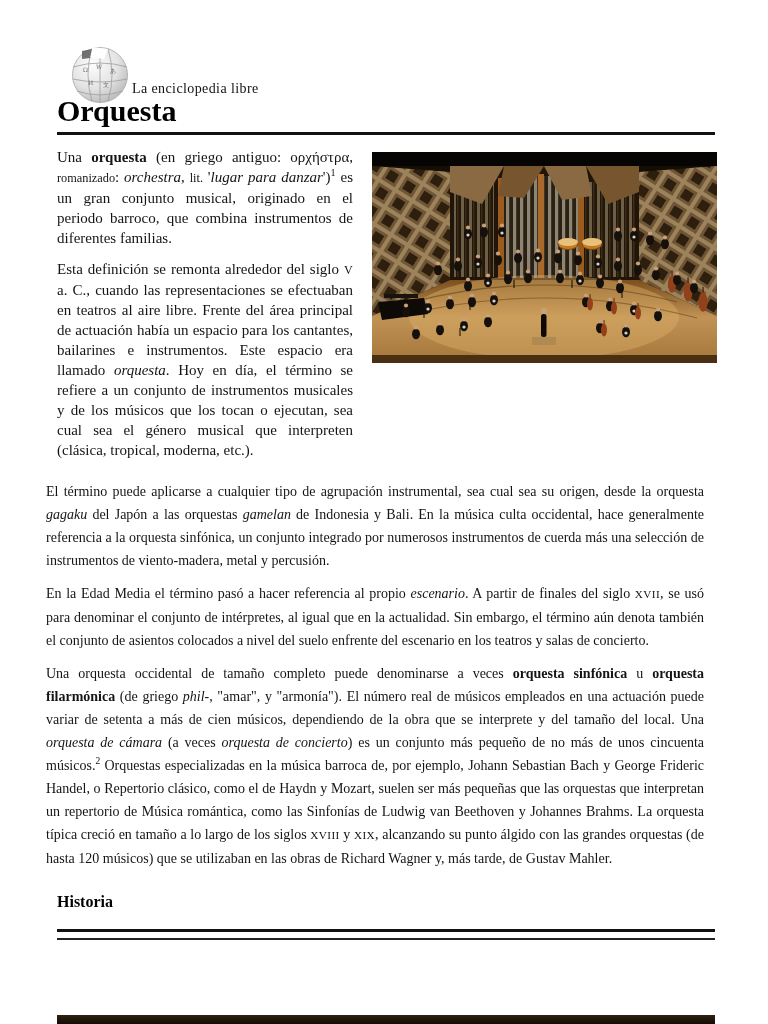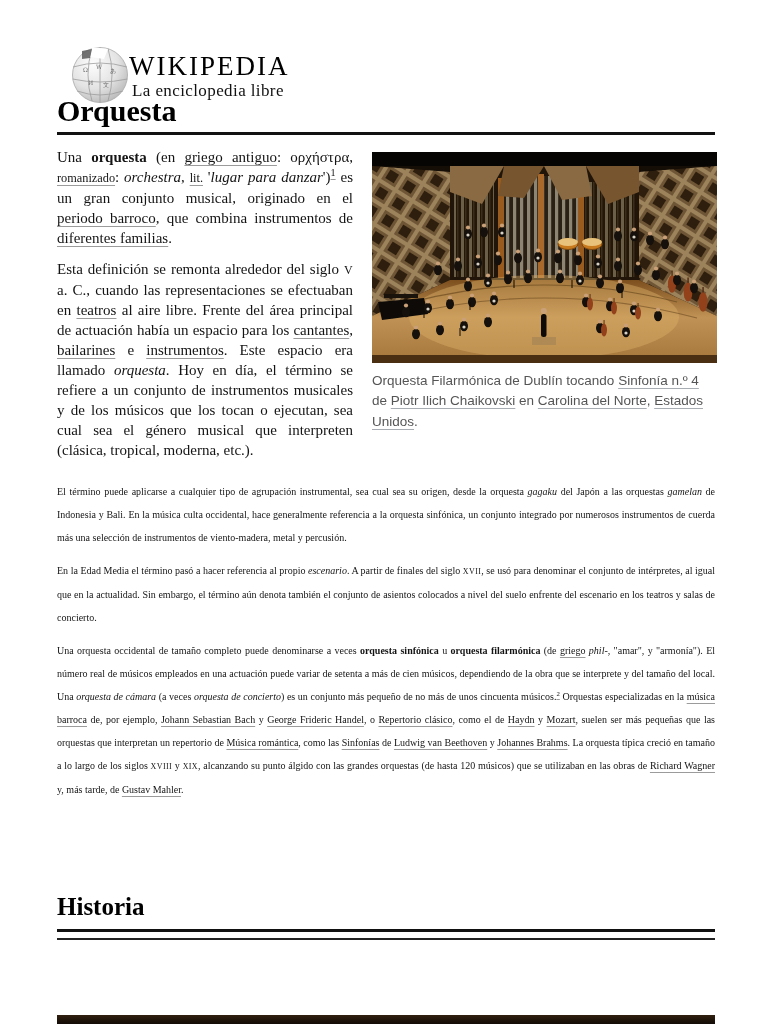--- a/index.html
+++ b/index.html
@@ -2,52 +2,52 @@
 <html><head>
 <meta charset="utf-8">
 <style>
   html,body{margin:0;padding:0;}
   body{width:768px;height:1024px;background:#ffffff;font-family:"Liberation Serif",serif;color:#141414;}
   .page{position:relative;width:768px;height:1024px;background:#fff;overflow:hidden;}
 
   
   .logo-globe{position:absolute;left:70px;top:45px;width:60px;height:59px;}
   .wordmark{position:absolute;left:129px;top:51px;font-size:27px;letter-spacing:2px;color:#000;font-family:"Liberation Serif",serif;}
-  .tagline{position:absolute;left:132px;top:81px;font-size:17px;letter-spacing:0.4px;color:#111;}
+  .tagline{position:absolute;left:132px;top:81px;font-size:14px;letter-spacing:0.4px;color:#111;}
 
   
   .page-title{position:absolute;left:57px;top:94px;font-size:30px;font-weight:bold;color:#000;}
   .title-rule{position:absolute;left:57px;top:132px;width:658px;height:3px;background:#111;}
 
   
   .lead-text{position:absolute;left:57px;top:147px;width:296px;text-align:justify;font-size:15px;line-height:20px;}
   .lead-text p{margin:0 0 11px 0;}
 
   
   .figure{position:absolute;left:372px;top:152px;width:345px;}
   .figure-img{width:345px;height:211px;display:block;background:#120d08;}
   .figure-caption{margin-top:8px;font-family:"Liberation Sans",sans-serif;font-size:13.5px;line-height:1.5;color:#555;text-align:left;}
 
   
-  .full-text{position:absolute;left:57px;top:480px;width:658px;text-align:justify;font-size:10px;line-height:23px;}
+  .full-text{position:absolute;left:46px;top:480px;width:658px;text-align:justify;font-size:14px;line-height:23px;}
   .full-text p{margin:0 0 10px 0;}
 
   
-  .section-heading{position:absolute;left:57px;top:893px;font-size:25px;font-weight:bold;color:#000;text-align:right;}
+  .section-heading{position:absolute;left:57px;top:893px;font-size:16px;font-weight:bold;color:#000;text-align:right;}
   .section-rule-1{position:absolute;left:57px;top:929px;width:658px;height:3px;background:#111;}
   .section-rule-2{position:absolute;left:57px;top:938px;width:658px;height:2px;background:#222;}
 
   
   .next-figure-edge{position:absolute;left:57px;top:1015px;width:658px;height:9px;
     background:linear-gradient(#31200f,#120b06);}
 
   
   .sb{font-weight:bold;}
   .si{font-style:italic;margin-top:30px;}
-  .slink{text-decoration:underline;text-decoration-color:#9b9b9b;text-decoration-thickness:1px;text-underline-offset:2.5px;cursor:pointer;}
+  .slink{text-decoration-color:#9b9b9b;text-decoration-thickness:1px;text-underline-offset:2.5px;cursor:pointer;}
   .ssmall{font-size:0.82em;margin-top:8px;}
   .ssc{font-size:0.8em;letter-spacing:0.4px;}
   .sref{vertical-align:super;font-size:0.68em;line-height:0;}
   .figure-caption .slink{text-decoration-color:#a8adb3;}
 </style>
 </head>
 <body>
 
 <div class="page">
 
@@ -72,21 +72,20 @@
     <path d="M22 2 L38 4 L34 14 L20 12 Z" fill="#ffffff"></path>
     <path d="M12 6 L22 4 L20 13 L12 14 Z" fill="#5a5a5a" opacity="0.85"></path>
     <g font-family="DejaVu Serif, serif" font-size="6" fill="#6d6d6d">
       <text x="13" y="27">Ω</text>
       <text x="26" y="24">W</text>
       <text x="40" y="28">あ</text>
       <text x="18" y="40">И</text>
       <text x="33" y="42">文</text>
     </g>
   </svg>
-  <div class="wordmark" style="text-transform:uppercase;">Wikipedia</div>
   <div class="tagline">La enciclopedia libre</div>
 
   <h1 class="page-title" style="margin:0;">Orquesta</h1>
   <div class="title-rule"></div>
 
   <div class="lead-text">
     <p><span>Una </span><span class="sb">orquesta</span><span> (en </span><span class="slink">griego antiguo</span><span>: ορχήστρα, </span><span class="slink ssmall">romanizado</span><span>: </span><span class="si">orchestra</span><span>, </span><span class="slink ssmall">lit.</span><span> '</span><span class="si">lugar para danzar</span><span>')</span><span class="sref slink">1</span><span> es un gran conjunto musical, originado en el </span><span class="slink">periodo barroco</span><span>, que combina instrumentos de </span><span class="slink">diferentes familias</span><span>.</span></p>
     <p><span>Esta definición se remonta alrededor del siglo </span><span class="ssc">V</span><span> a. C., cuando las representaciones se efectuaban en </span><span class="slink">teatros</span><span> al aire libre. Frente del área principal de actuación había un espacio para los </span><span class="slink">cantantes</span><span>, </span><span class="slink">bailarines</span><span> e </span><span class="slink">instrumentos</span><span>. Este espacio era llamado </span><span class="si">orquesta</span><span>. Hoy en día, el término se refiere a un conjunto de instrumentos musicales y de los músicos que los tocan o ejecutan, sea cual sea el género musical que interpreten (clásica, tropical, moderna, etc.).</span></p>
   </div>
 
@@ -234,21 +233,20 @@
 
       <g stroke="#0e0b08" stroke-width="1">
         <line x1="52" y1="166" x2="52" y2="158"></line>
           <line x1="98" y1="158" x2="98" y2="150"></line>
         <line x1="142" y1="136" x2="142" y2="128"></line>
           <line x1="200" y1="136" x2="200" y2="128"></line>
         <line x1="250" y1="146" x2="250" y2="138"></line>
           <line x1="88" y1="184" x2="88" y2="176"></line>
       </g>
     </svg>
-    <figcaption class="figure-caption"><span>Orquesta Filarmónica de Dublín tocando </span><span class="slink">Sinfonía n.º 4</span><span> de </span><span class="slink">Piotr Ilich Chaikovski</span><span> en </span><span class="slink">Carolina del Norte</span><span>, </span><span class="slink">Estados Unidos</span><span>.</span></figcaption>
   </figure>
 
   <div class="full-text">
     <p><span>El término puede aplicarse a cualquier tipo de agrupación instrumental, sea cual sea su origen, desde la orquesta </span><span class="si">gagaku</span><span> del Japón a las orquestas </span><span class="si">gamelan</span><span> de Indonesia y Bali. En la música culta occidental, hace generalmente referencia a la orquesta sinfónica, un conjunto integrado por numerosos instrumentos de cuerda más una selección de instrumentos de viento-madera, metal y percusión.</span></p>
     <p><span>En la Edad Media el término pasó a hacer referencia al propio </span><span class="si">escenario</span><span>. A partir de finales del siglo </span><span class="ssc">XVII</span><span>, se usó para denominar el conjunto de intérpretes, al igual que en la actualidad. Sin embargo, el término aún denota también el conjunto de asientos colocados a nivel del suelo enfrente del escenario en los teatros y salas de concierto.</span></p>
     <p><span>Una orquesta occidental de tamaño completo puede denominarse a veces </span><span class="sb">orquesta sinfónica</span><span> u </span><span class="sb">orquesta filarmónica</span><span> (de </span><span class="slink">griego</span><span> </span><span class="si">phil</span><span>-, "amar", y "armonía"). El número real de músicos empleados en una actuación puede variar de setenta a más de cien músicos, dependiendo de la obra que se interprete y del tamaño del local. Una </span><span class="si">orquesta de cámara</span><span> (a veces </span><span class="si">orquesta de concierto</span><span>) es un conjunto más pequeño de no más de unos cincuenta músicos.</span><span class="sref slink">2</span><span> Orquestas especializadas en la </span><span class="slink">música barroca</span><span> de, por ejemplo, </span><span class="slink">Johann Sebastian Bach</span><span> y </span><span class="slink">George Frideric Handel</span><span>, o </span><span class="slink">Repertorio clásico</span><span>, como el de </span><span class="slink">Haydn</span><span> y </span><span class="slink">Mozart</span><span>, suelen ser más pequeñas que las orquestas que interpretan un repertorio de </span><span class="slink">Música romántica</span><span>, como las </span><span class="slink">Sinfonías</span><span> de </span><span class="slink">Ludwig van Beethoven</span><span> y </span><span class="slink">Johannes Brahms</span><span>. La orquesta típica creció en tamaño a lo largo de los siglos </span><span class="ssc">XVIII</span><span> y </span><span class="ssc">XIX</span><span>, alcanzando su punto álgido con las grandes orquestas (de hasta 120 músicos) que se utilizaban en las obras de </span><span class="slink">Richard Wagner</span><span> y, más tarde, de </span><span class="slink">Gustav Mahler</span><span>.</span></p>
   </div>
 
   <h2 class="section-heading" style="margin:0;">Historia</h2>
   <div class="section-rule-1"></div>

